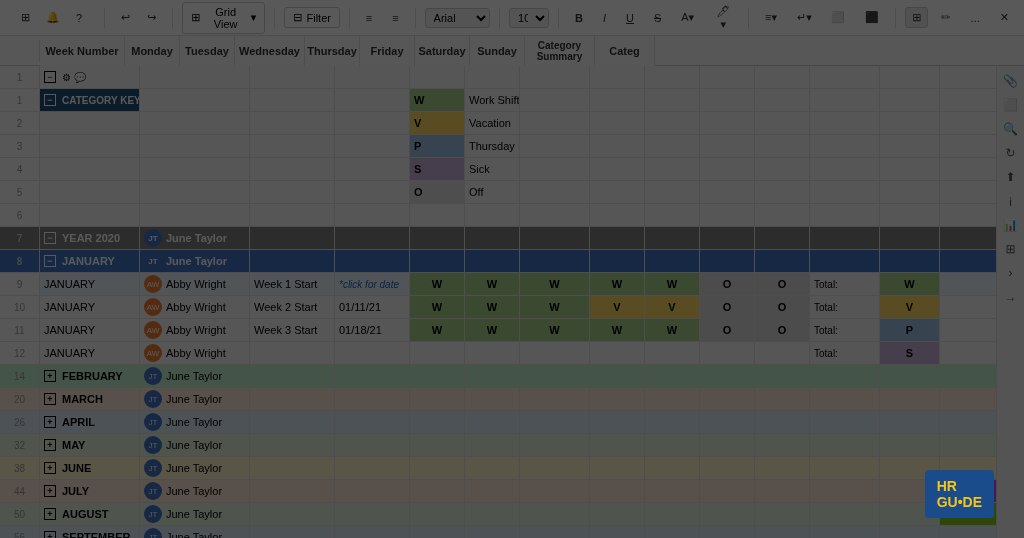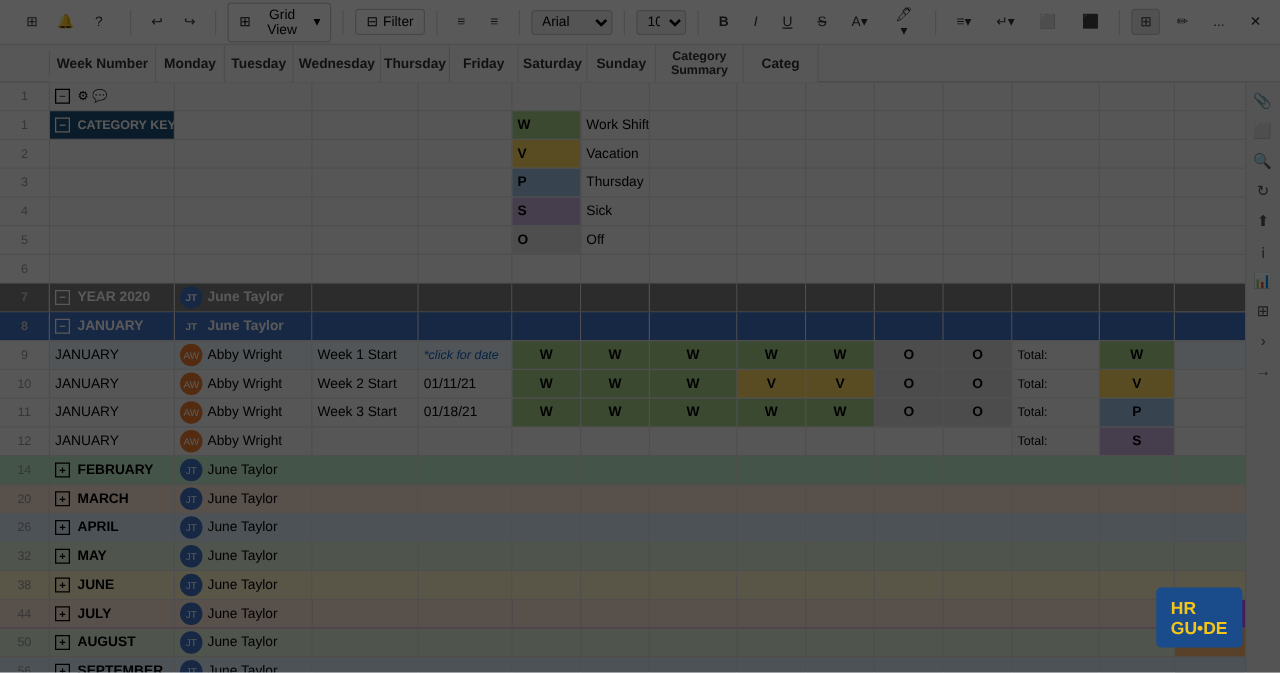--- a/index.html
+++ b/index.html
@@ -746,21 +746,21 @@
     <div class="cell col-mon" style="background:#fce4d6;"></div>
     <div class="cell col-tue" style="background:#fce4d6;"></div>
     <div class="cell col-wed" style="background:#fce4d6;"></div>
     <div class="cell col-thu" style="background:#fce4d6;"></div>
     <div class="cell col-fri" style="background:#fce4d6;"></div>
     <div class="cell col-sat" style="background:#fce4d6;"></div>
     <div class="cell col-sun" style="background:#fce4d6;"></div>
     <div class="cell col-cat-sum" style="background:#fce4d6;"></div>
     <div class="cell col-categ" style="background:#fce4d6;"></div>
   </div>
-        <div class="sheet-row" style="background: #fdba74; align-items: flex-end;">
+        <div class="sheet-row" style="background: #84cc16; align-items: flex-end;">
     <div class="cell row-num" style="background:#e2efda;">50</div>
     <div class="cell col-month" style="background:#e2efda;font-weight:bold;gap:3px;">
       <span class="expand-icon">+</span>
       AUGUST
     </div>
     <div class="cell col-employee" style="background:#e2efda;">
       <span class="avatar" style="background:#4472c4;">JT</span>
       June Taylor
     </div>
     <div class="cell col-week" style="background:#e2efda;"></div>

